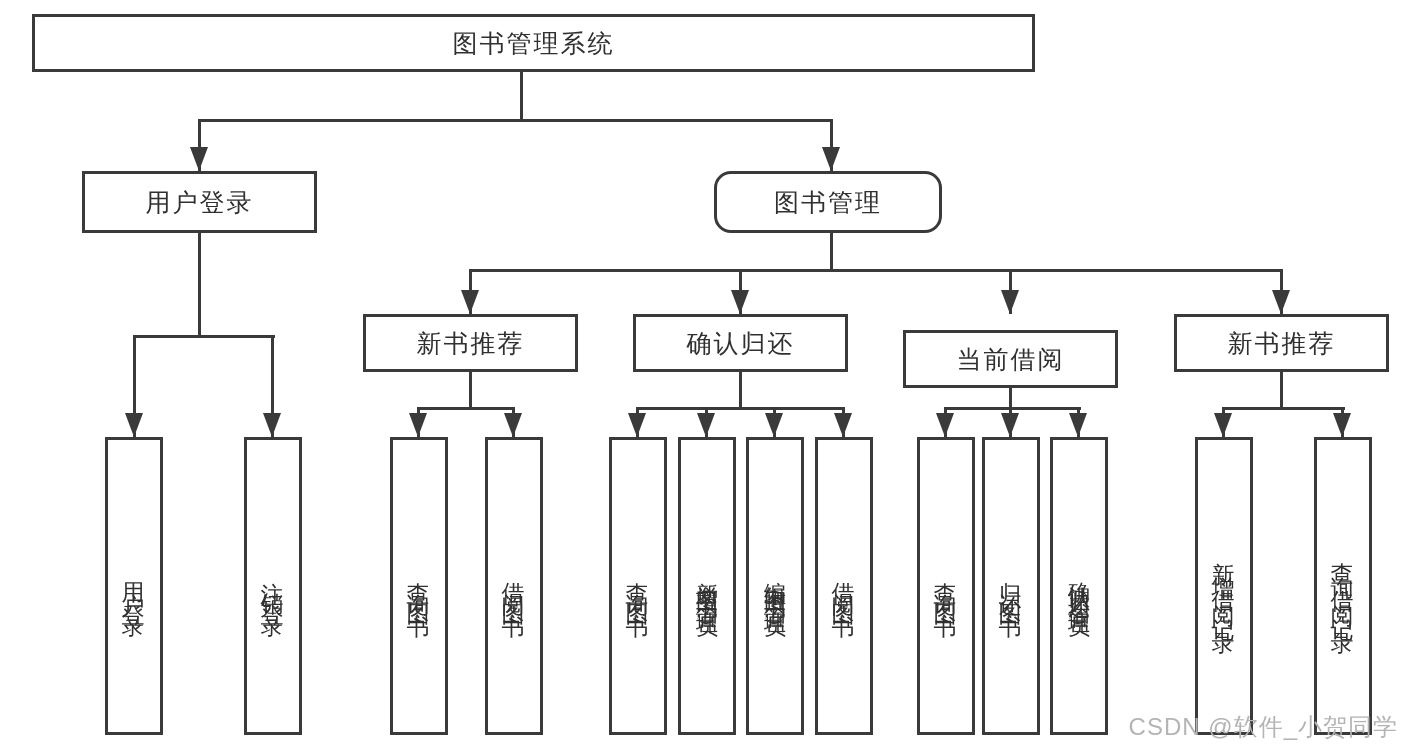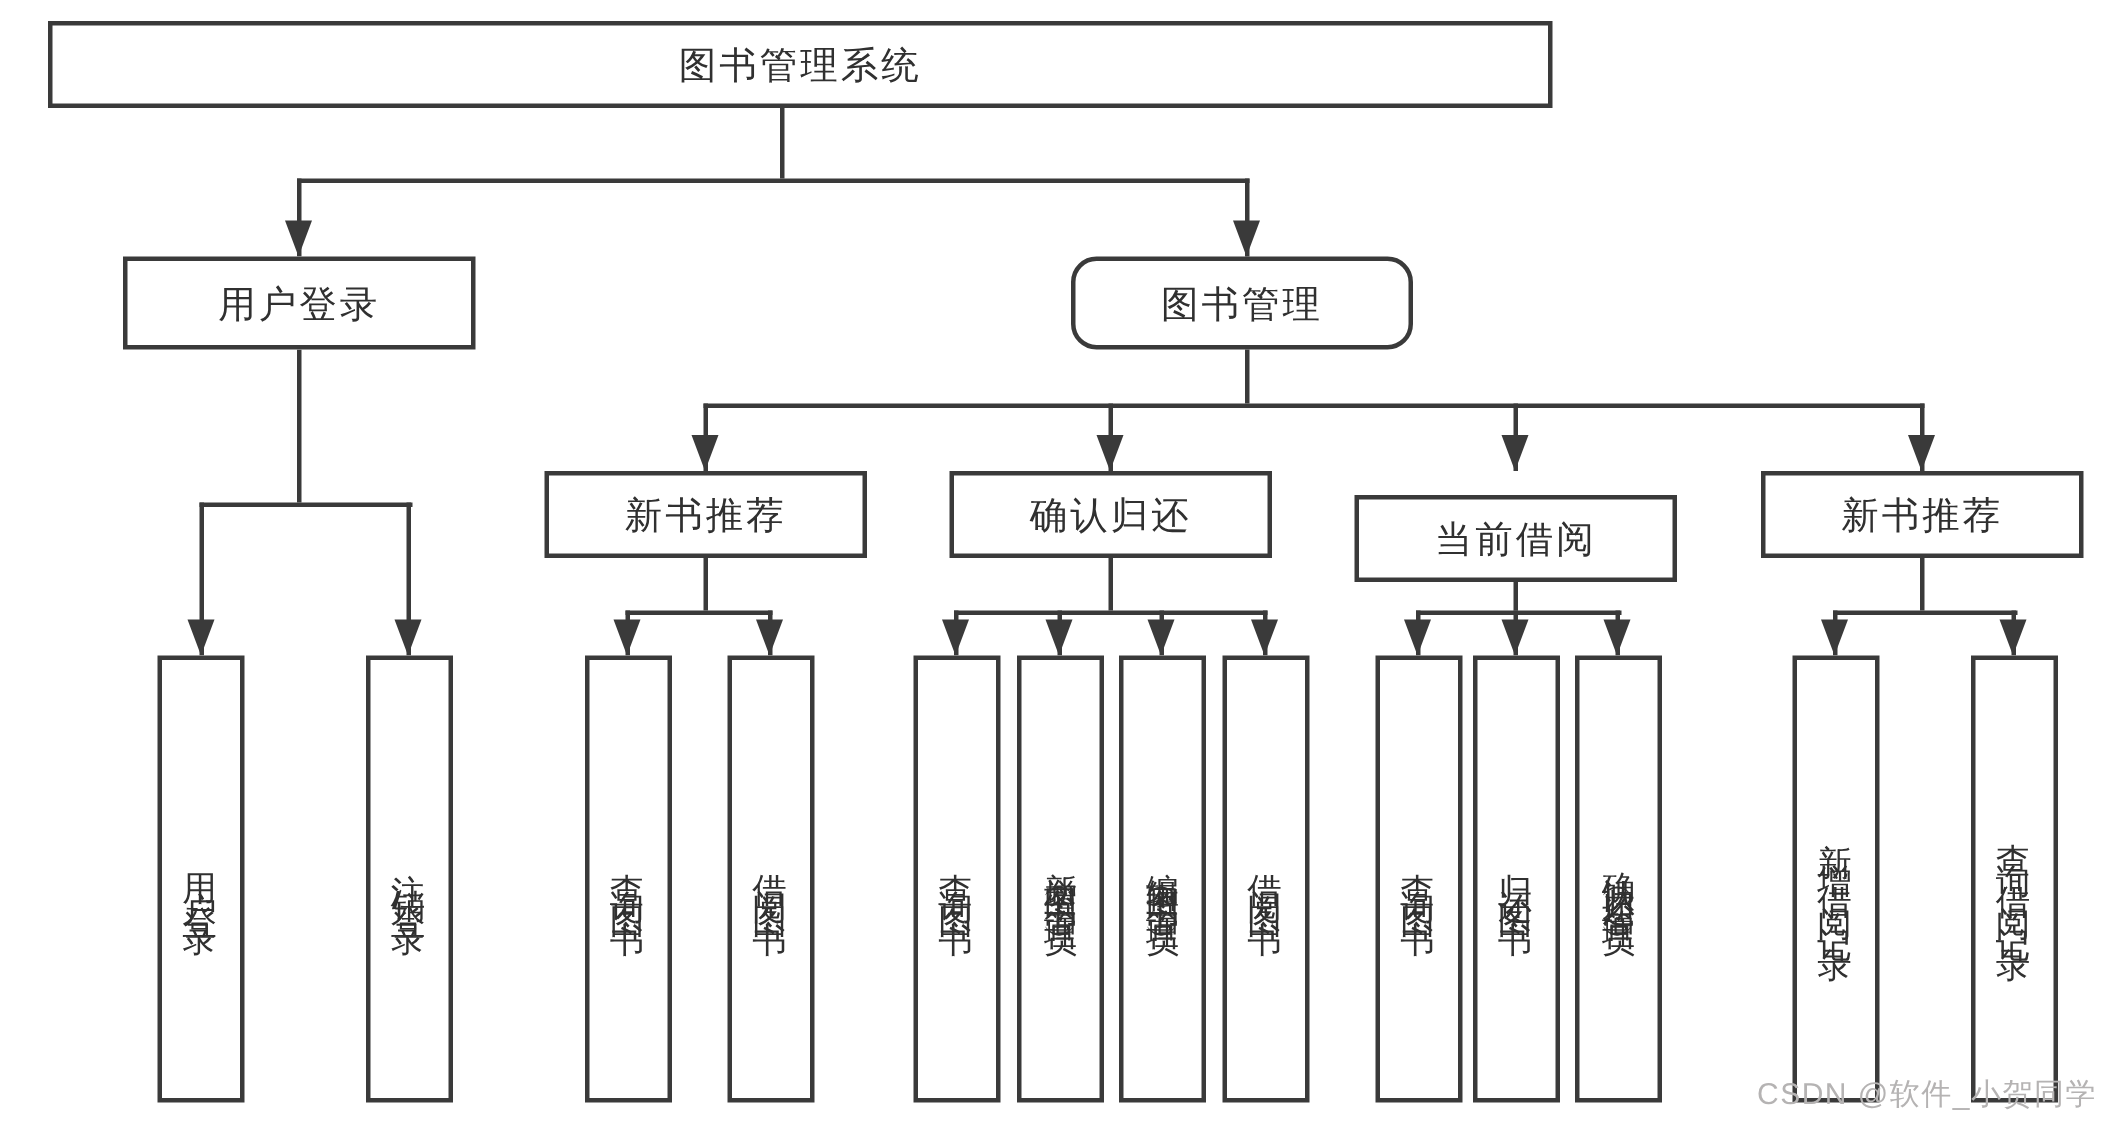--- a/index.html
+++ b/index.html
@@ -49,21 +49,21 @@
   .arr {
     position: absolute;
     width: 0; height: 0;
     border-left: 9px solid transparent;
     border-right: 9px solid transparent;
     border-top: 24px solid #3a3a3a;
   }
   .watermark {
     position: absolute;
     right: 7px; bottom: 4px;
-    font-size: 20px;
+    font-size: 24px;
     color: #b5b3b3;
     letter-spacing: 1px;
     z-index: 5;
     margin-left: 43px;
   }
 </style>
 </head>
 <body>
 
 <div id="canvas">

